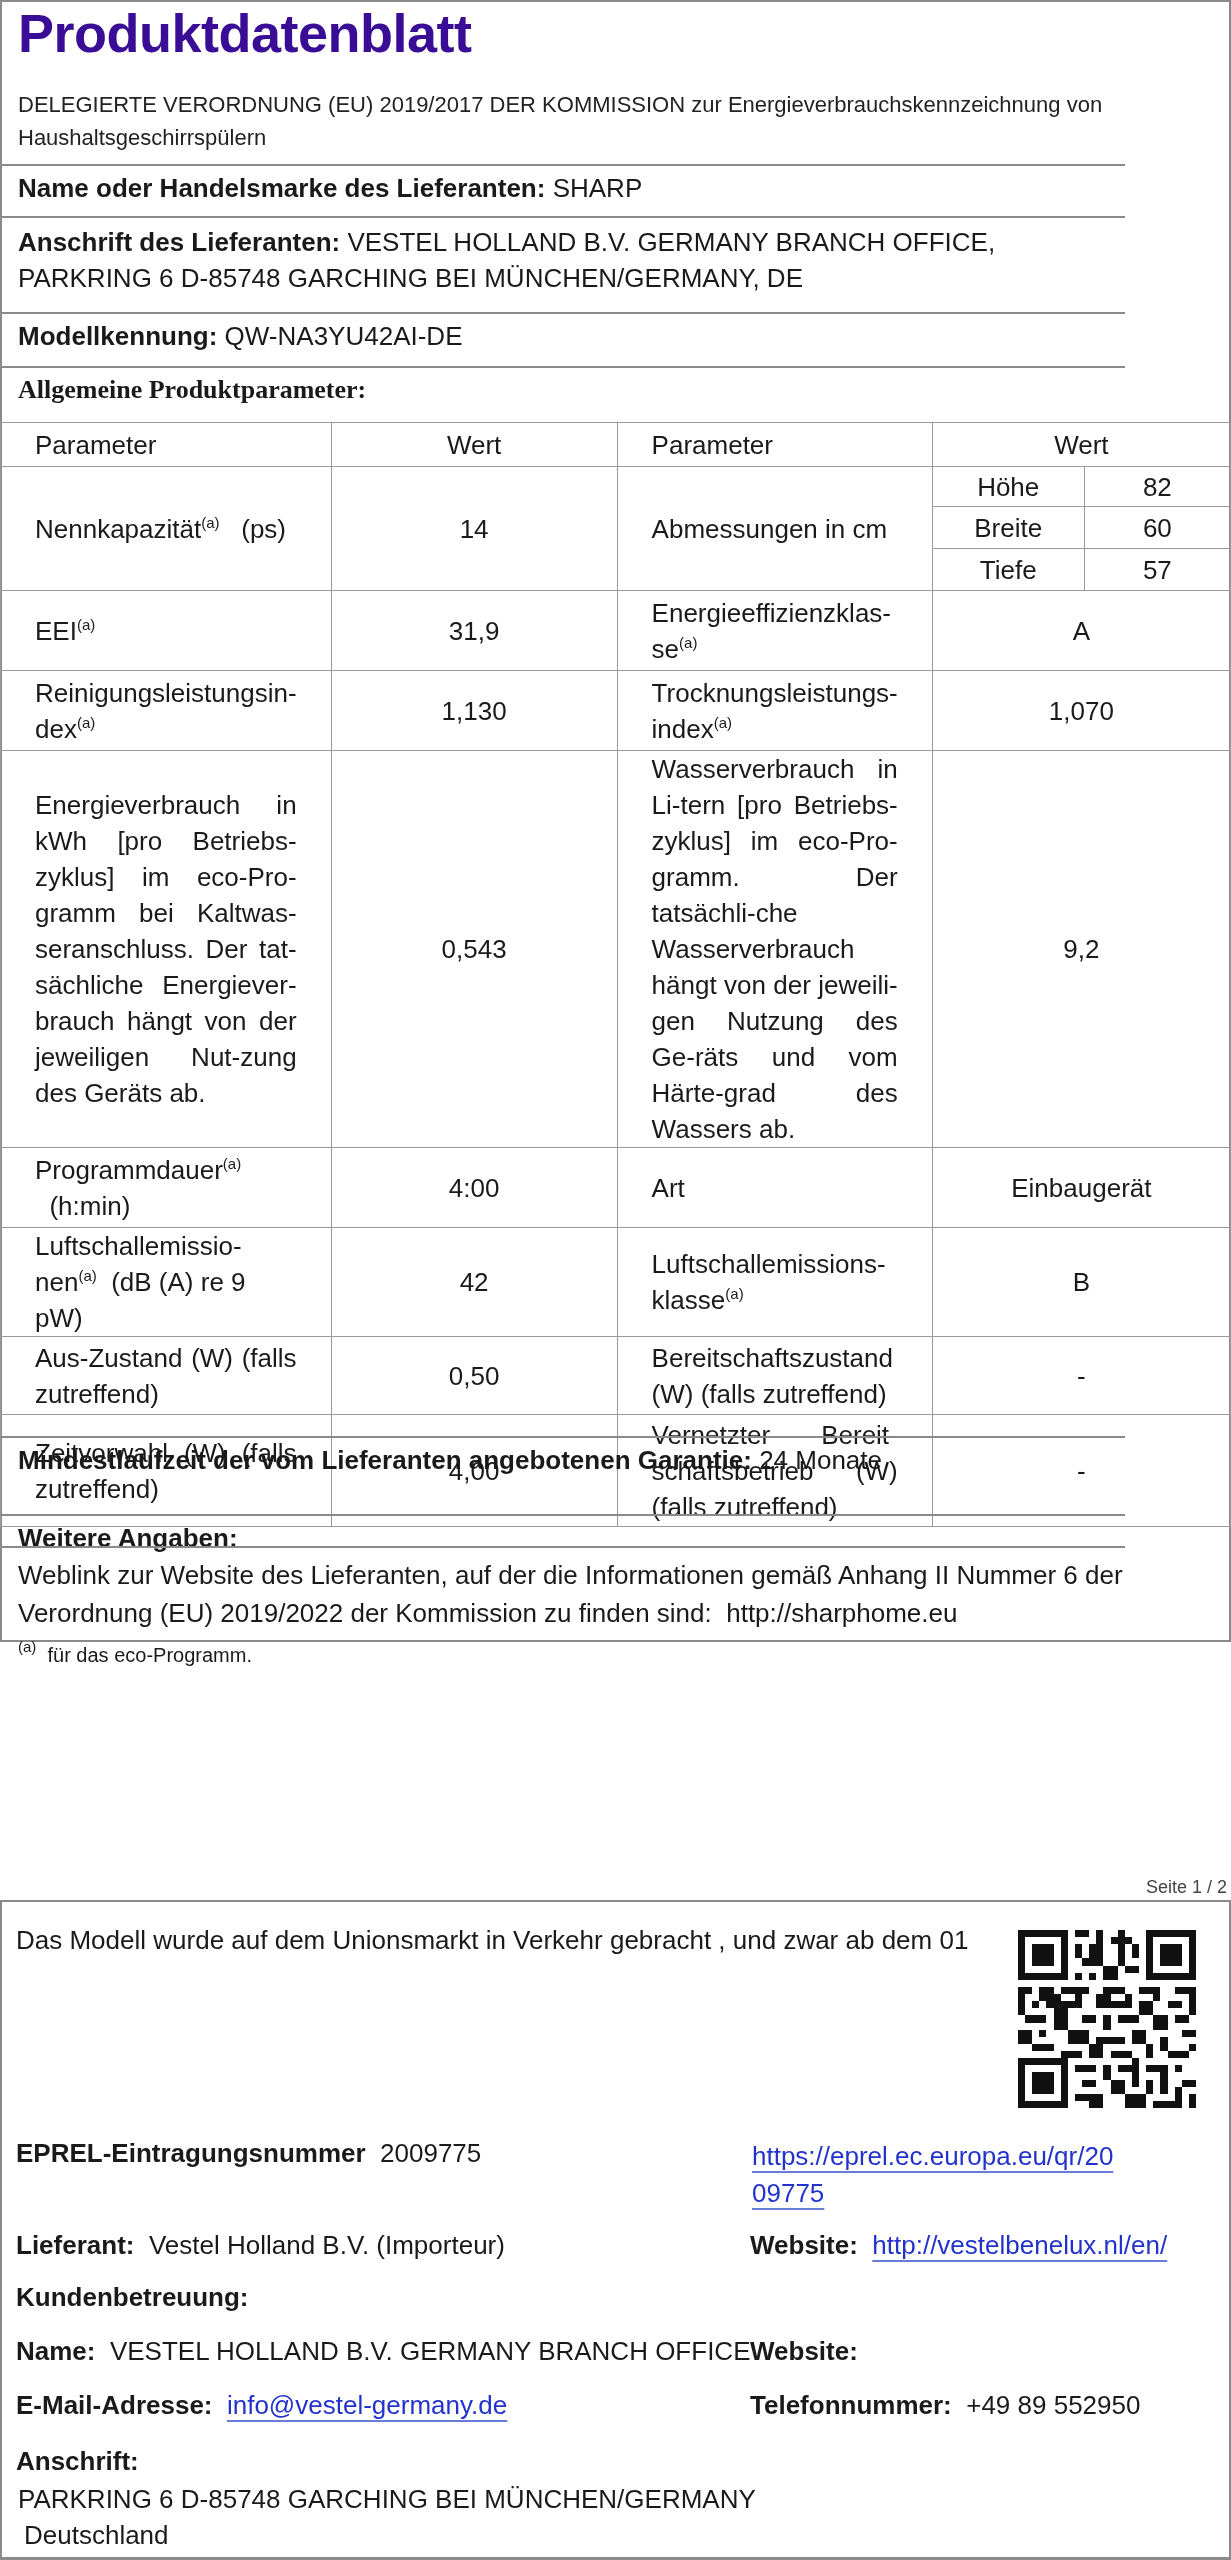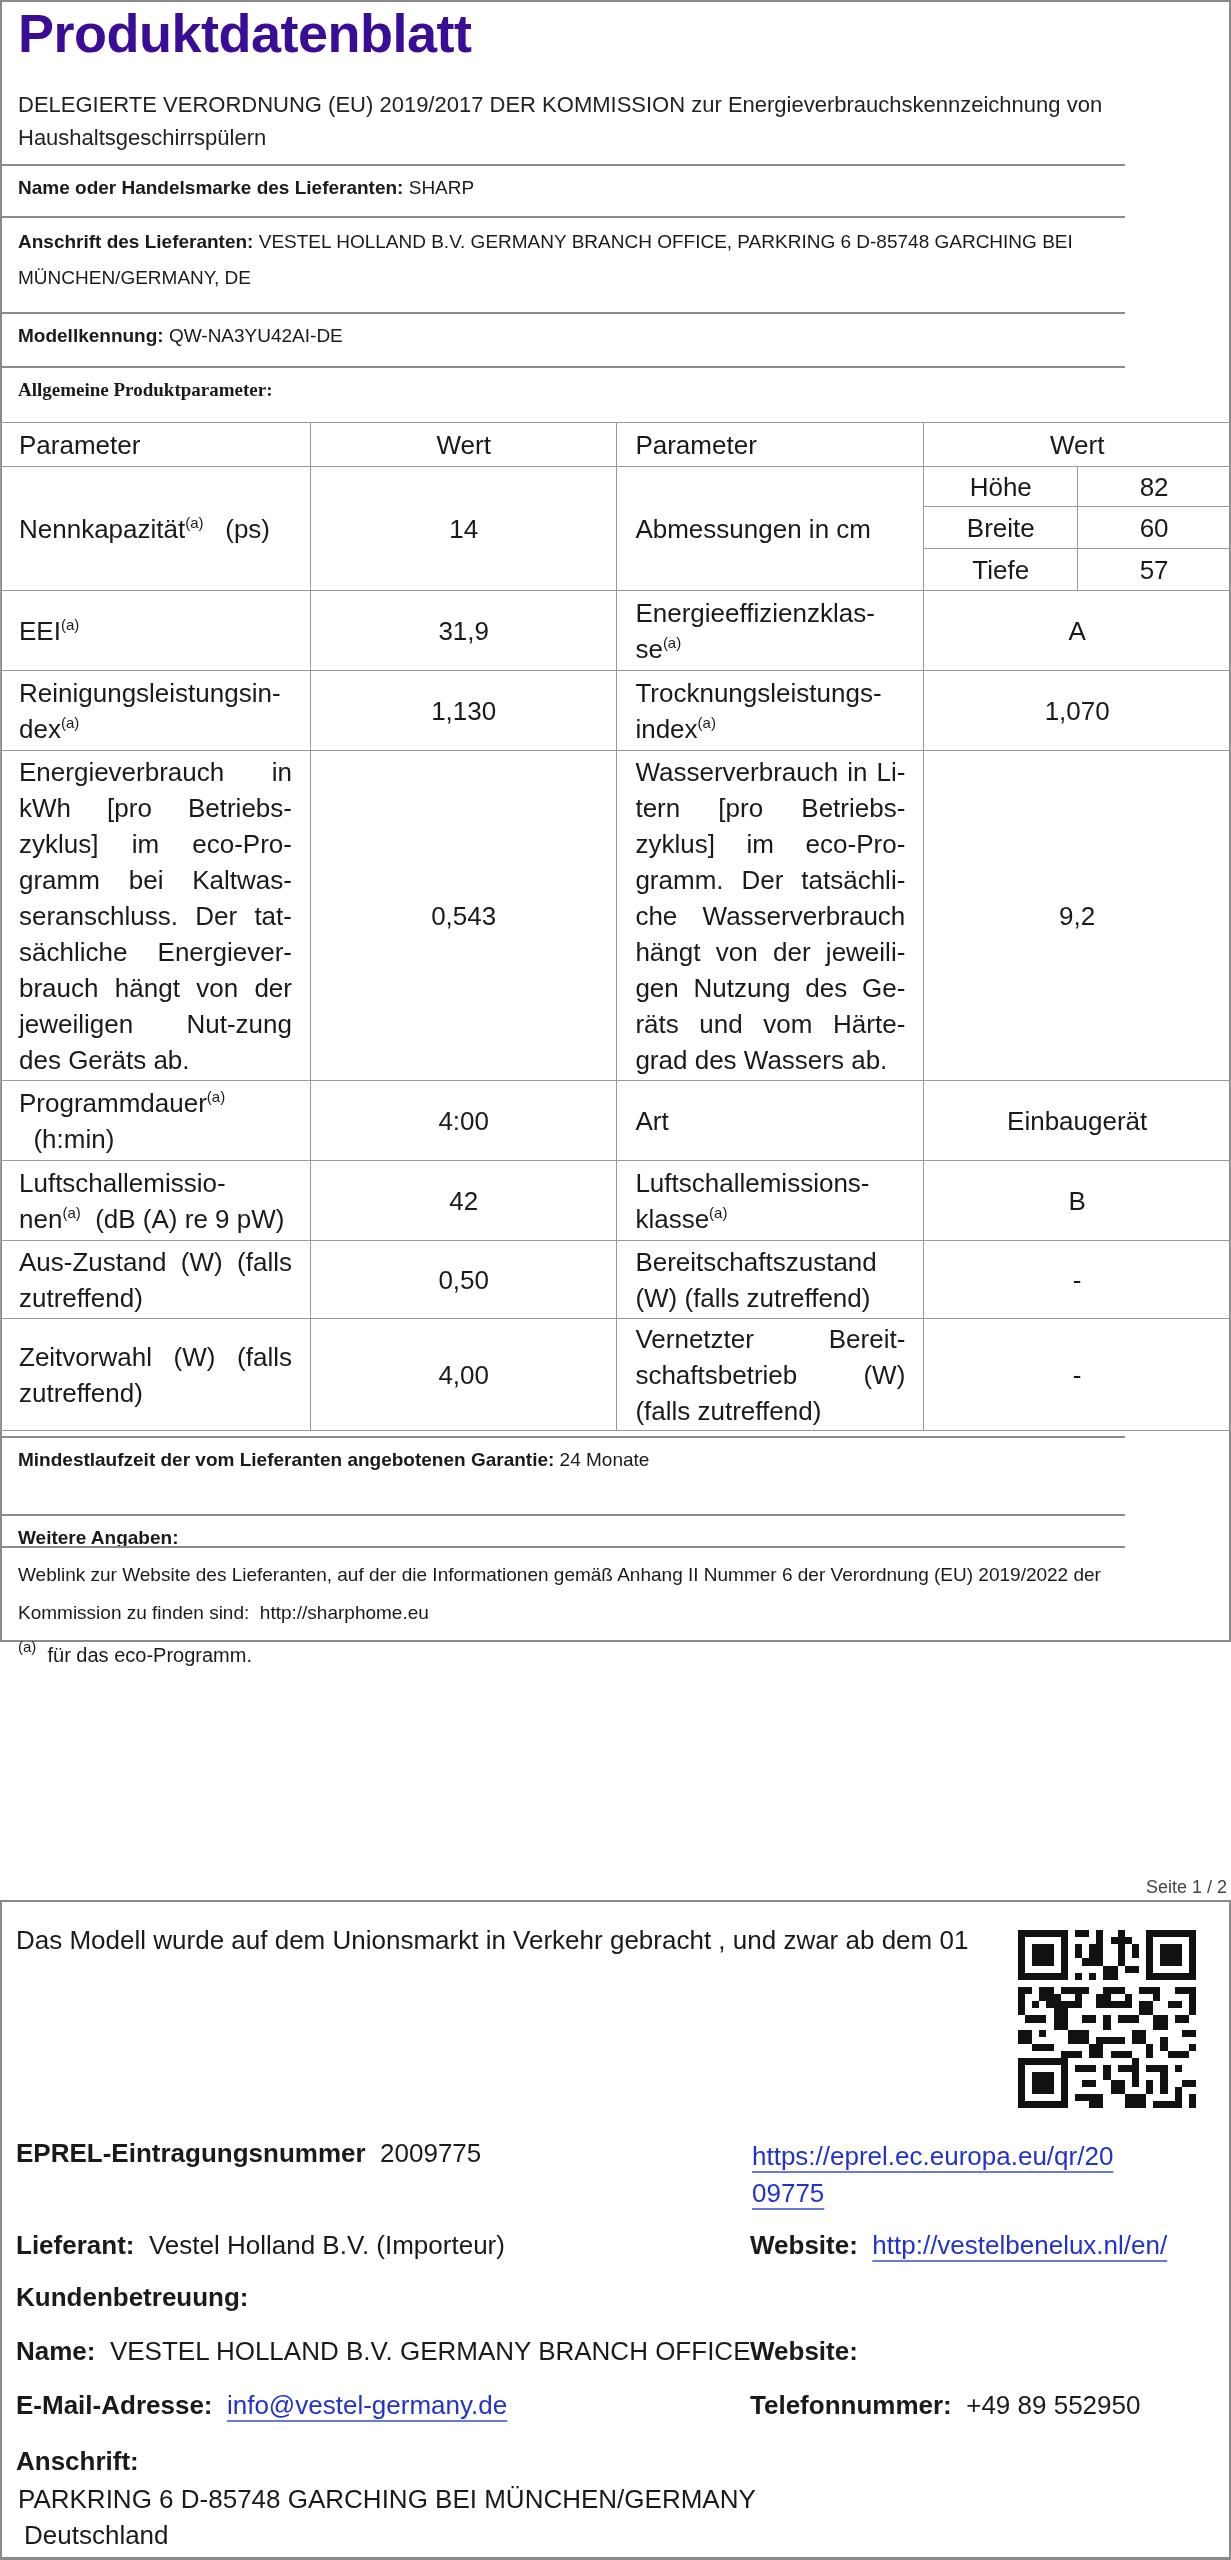--- a/index.html
+++ b/index.html
@@ -2,24 +2,24 @@
 <html><head>
 <meta charset="utf-8">
 <style>
   * { box-sizing: border-box; margin: 0; padding: 0; }
   html, body { width: 1231px; height: 2560px; background: #ffffff; }
   body { font-family: "Liberation Sans", sans-serif; color: #1a1a1a; position: relative; }
   .page { position: absolute; left: 0; top: 0; width: 1231px; }
   .box { position: absolute; left: 0; width: 1231px; border: 2px solid #8a8a8a; }
   .title { position: absolute; left: 18px; top: 2px; font-size: 54px; font-weight: bold; color: #3a0d96; letter-spacing: -0.5px; }
   .subtitle { position: absolute; left: 18px; top: 88px; width: 1190px; font-size: 22px; line-height: 33px; color: #222; }
-  .row { position: absolute; left: 0; width: 1125px; border-top: 2px solid #8a8a8a; font-size: 19px; padding-left: 18px; }
+  .row { position: absolute; left: 0; width: 1125px; border-top: 2px solid #8a8a8a; font-size: 26px; padding-left: 18px; }
   .lbl { font-weight: bold; }
   table.params { position: absolute; left: 0; top: 422px; width: 1231px; border-collapse: collapse; font-size: 26px; }
-  table.params td { border: 1.5px solid #9a9a9a; vertical-align: middle; padding: 0 18px; line-height: 36px; }
+  table.params td { border: 1.5px solid #9a9a9a; vertical-align: middle; padding: 0 34px; line-height: 36px; }
   table.params td.c { text-align: center; }
   table.params td.j { text-align: justify; hyphens: manual; }
   sup { font-size: 15px; vertical-align: 10px; line-height: 0; }
   .foot-note { position: absolute; left: 18px; top: 1644px; font-size: 20px; }
   .page2-label { position: absolute; right: 4px; top: 1877px; font-size: 18px; color: #444; }
   .link { color: #2233cc; text-decoration: underline; text-decoration-color: #6a7ad8; text-underline-offset: 6px; margin-top: 9px; }
   .abs { position: absolute; font-size: 26px; white-space: nowrap; }
   .qr { position: absolute; left: 1018px; top: 1930px; width: 178px; height: 178px; }
 </style>
 </head>

